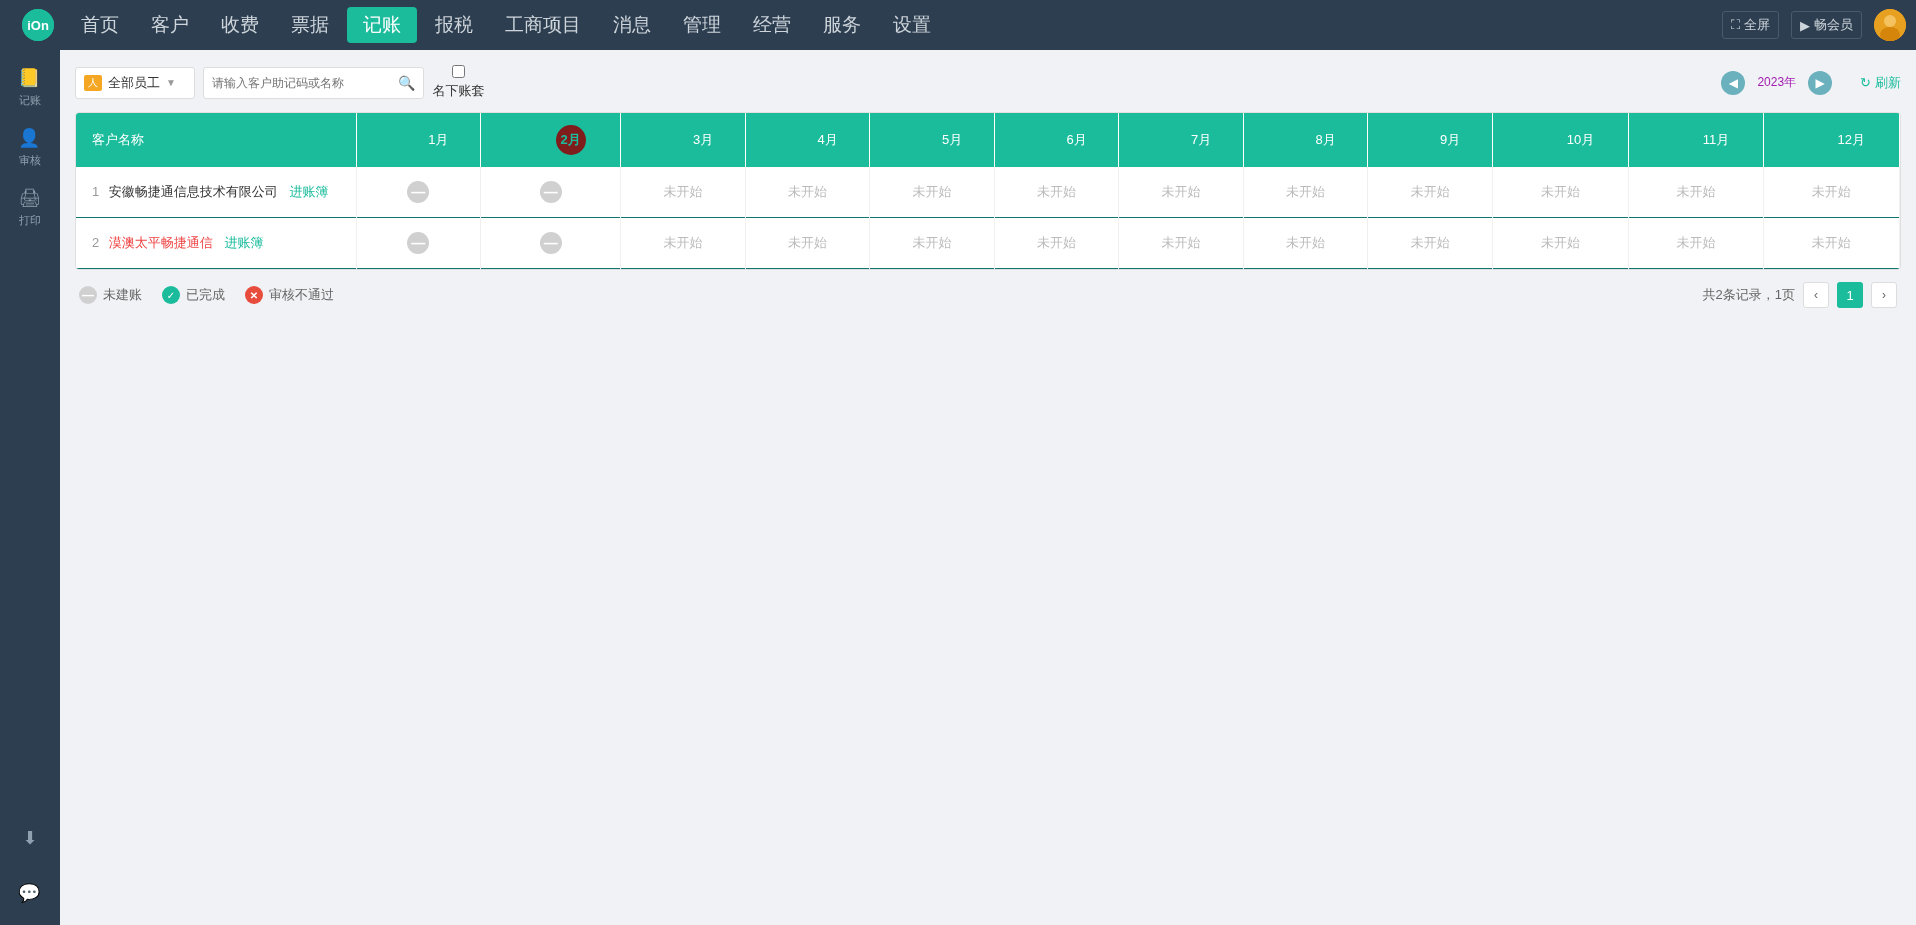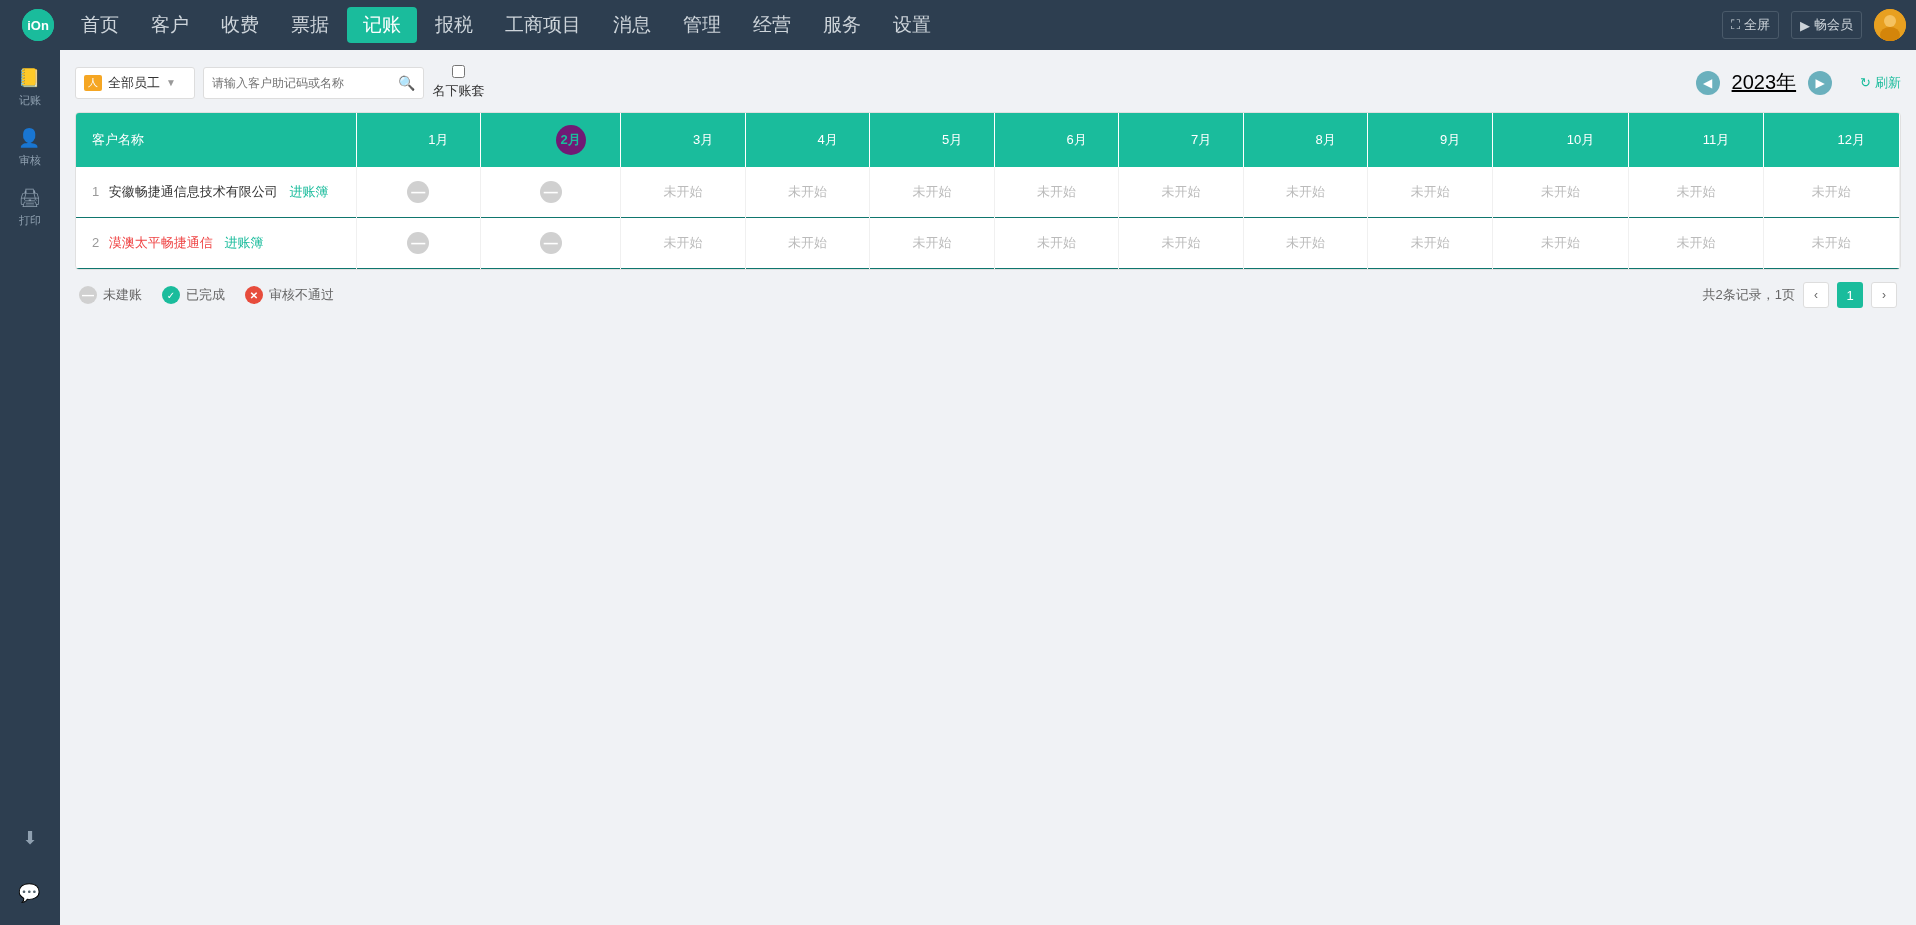--- a/index.html
+++ b/index.html
@@ -164,21 +164,21 @@
       gap: 12px;
       margin-left: auto;
     }
     .year-nav-btn {
       width: 24px; height: 24px;
       background: #6ab0bd;
       border-radius: 50%;
       display: flex; align-items: center; justify-content: center;
       color: white; cursor: pointer; font-size: 12px;
     }
-    .year-label { font-size: 20px; color: #000000; font-weight: 500; text-decoration: underline; }
+    .year-label { font-size: 12px; color: #a21caf; font-weight: 500; }
     .refresh-btn {
       display: flex; align-items: center; gap: 4px;
       color: #1abc9c; cursor: pointer; font-size: 13px;
       margin-left: 20px;
     }
 
     
     .table-container {
       background: white;
       border-radius: 4px;
@@ -213,21 +213,21 @@
     }
     .month-header {
       position: relative;
       padding-left: 48px;
     }
     .month-circle {
       display: inline-flex;
       align-items: center;
       justify-content: center;
       width: 30px; height: 30px;
-      background: #701a75;
+      background: #7f1d1d;
       color: #1abc9c;
       border-radius: 50%;
       font-weight: bold;
     }
     tbody tr {
       border-bottom: 1px solid #0f766e;
     }
     tbody td {
       padding: 14px 8px;
       text-align: center;

